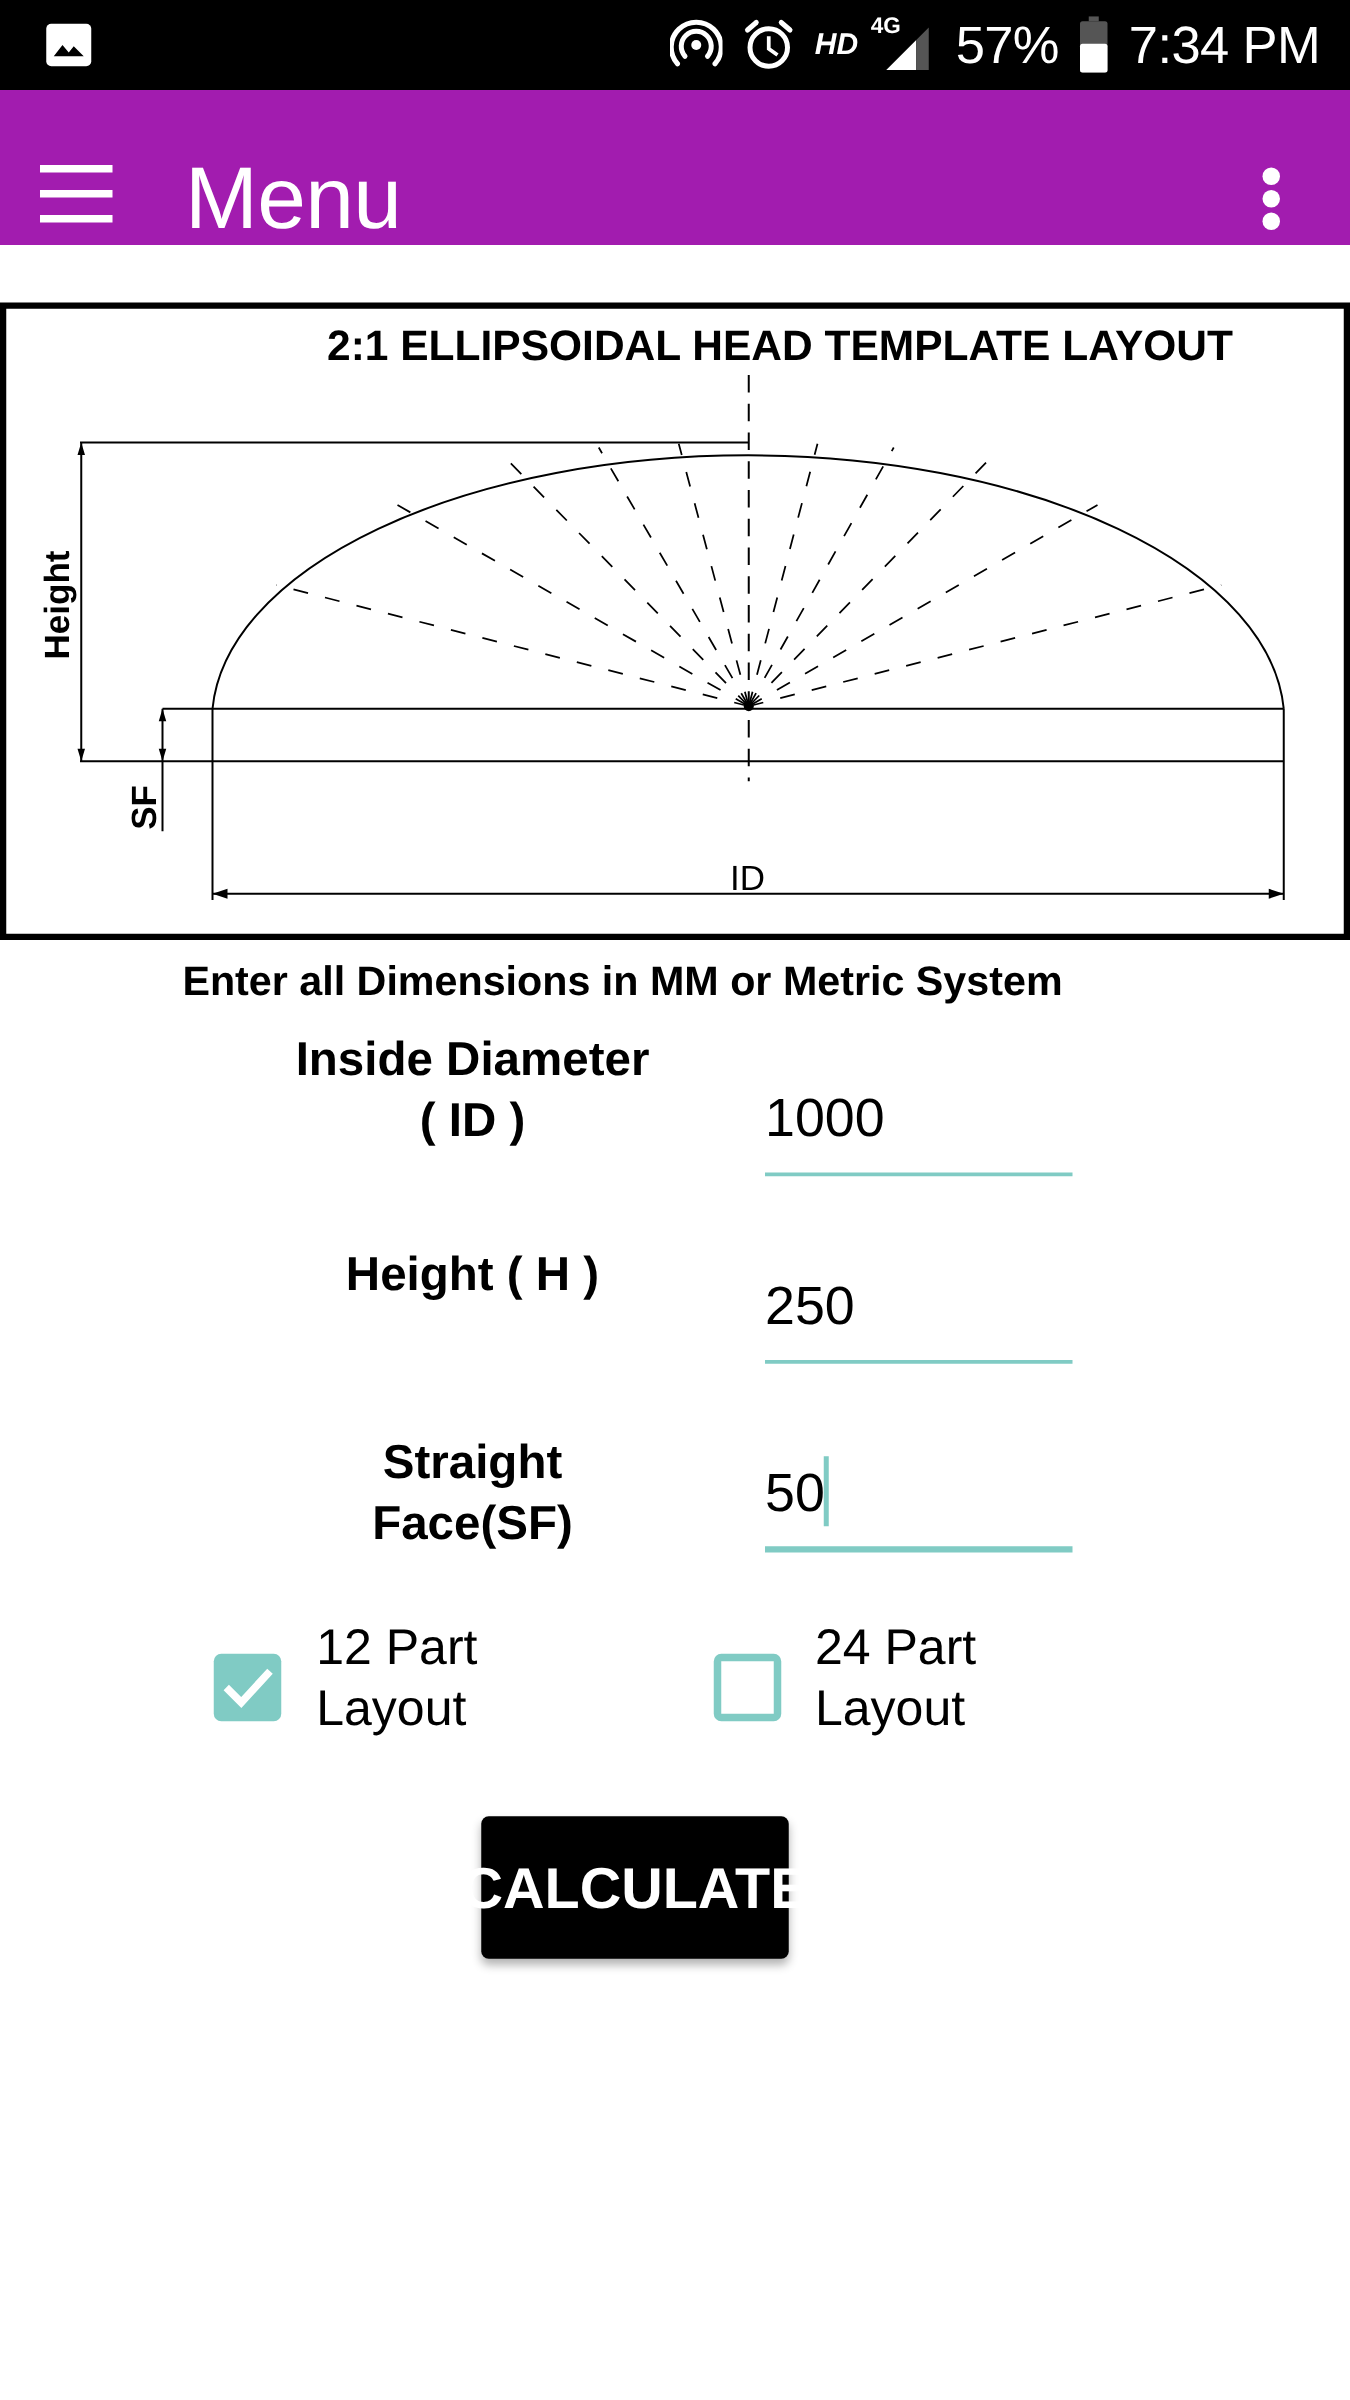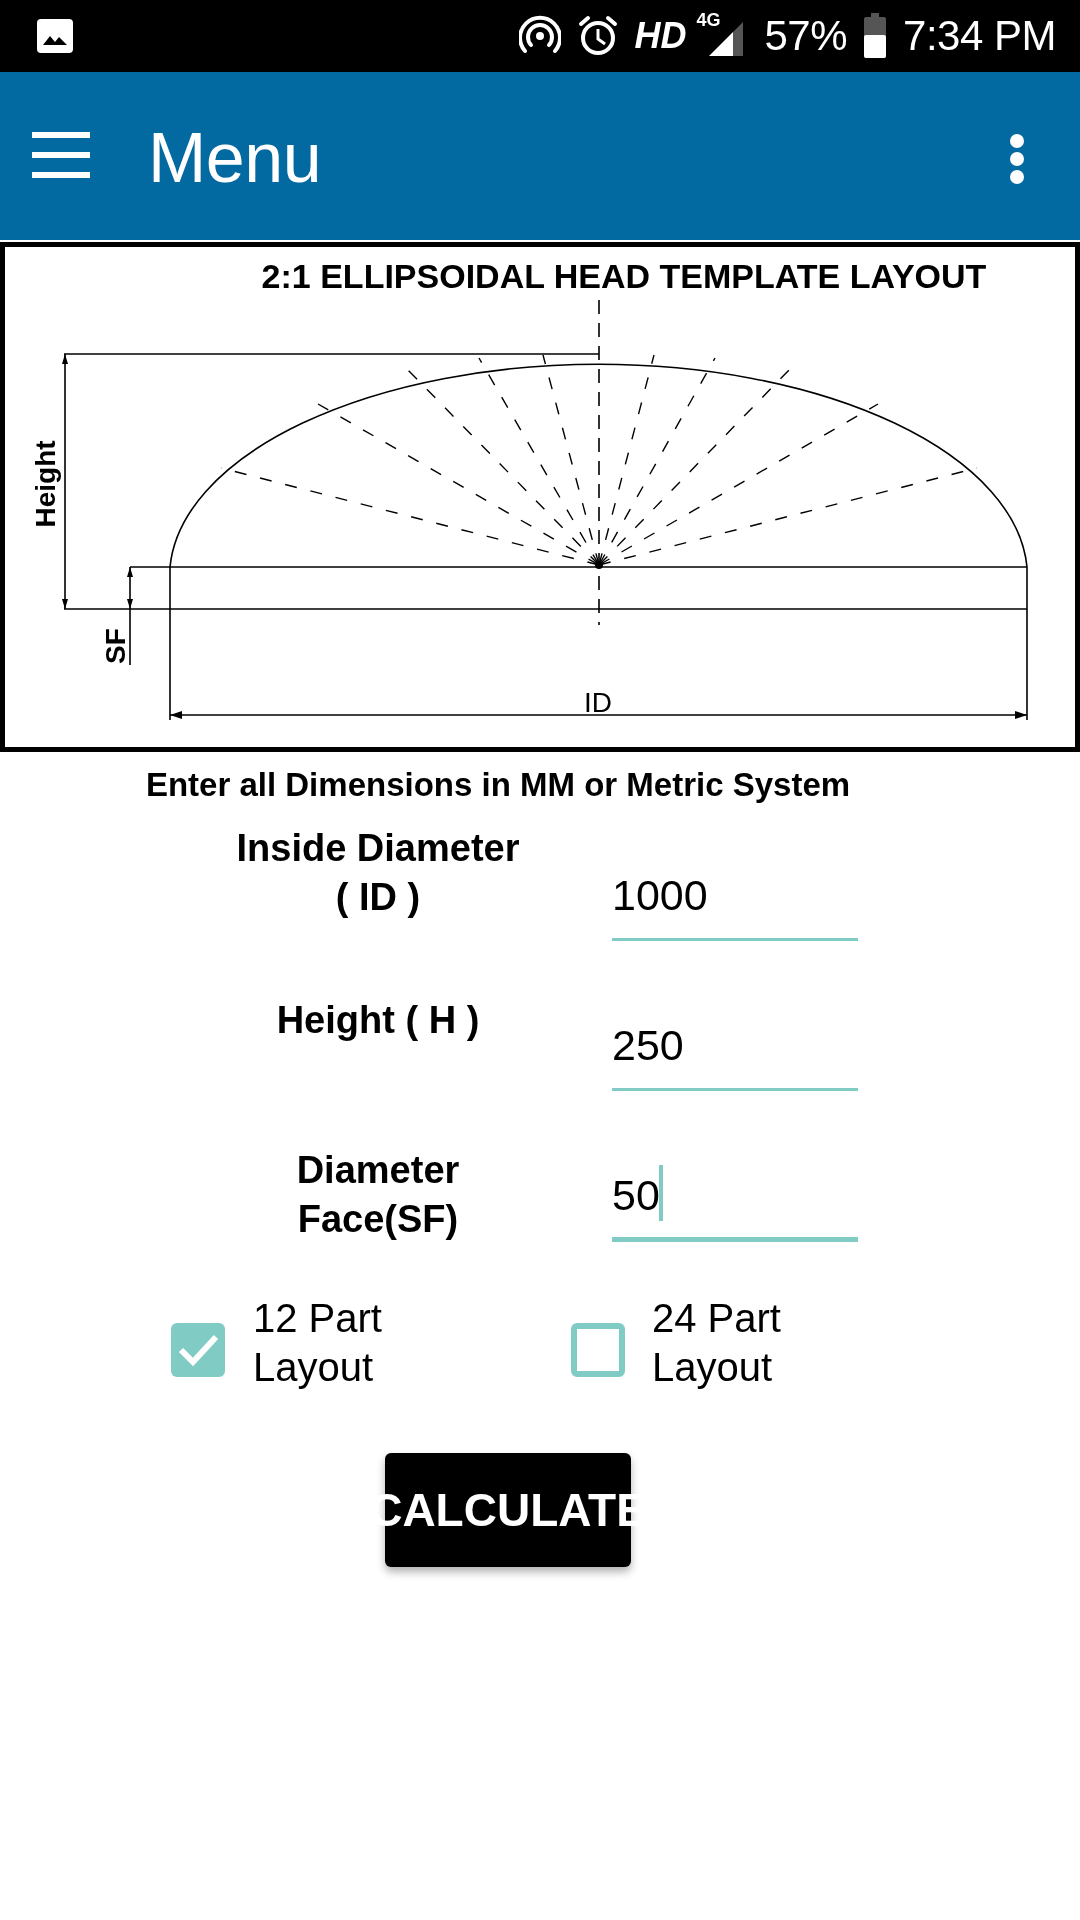--- a/index.html
+++ b/index.html
@@ -5,26 +5,26 @@
     * { box-sizing: border-box; margin: 0; padding: 0; }
     html, body { width: 1080px; height: 1920px; background: #ffffff; overflow: hidden; }
     body { position: relative; font-family: "Liberation Sans", "DejaVu Sans", sans-serif; color: #000; }
 
     
     .status-bar { position: absolute; left: 0; top: 0; width: 1080px; height: 72px; background: #000; color: #fff; }
     .status-bar .gallery-icon { position: absolute; left: 36px; top: 18px; width: 38px; height: 36px; }
     .status-right { position: absolute; right: 24px; top: 0; height: 72px; display: flex; align-items: center; gap: 16px; }
     .status-right .sb-icon { height: 44px; display: flex; align-items: center; }
     .status-text { font-size: 42px; color: #fff; letter-spacing: -0.5px; }
-    .hd-text { font-size: 36px; font-style: italic; font-weight: bold; color: #fff; }
+    .hd-text { font-size: 24px; font-style: italic; font-weight: bold; color: #fff; }
     .net-wrap { position: relative; width: 46px; height: 44px; }
     .net-wrap .net-label { position: absolute; left: -6px; top: -4px; font-size: 18px; font-weight: bold; color: #fff; }
 
     
-    .app-bar { position: absolute; left: 0; top: 72px; width: 1080px; height: 168px; background: #0369a1; }
+    .app-bar { position: absolute; left: 0; top: 72px; width: 1080px; height: 124px; background: #a21caf; }
     .app-bar .hamburger { position: absolute; left: 32px; top: 60px; width: 58px; height: 46px; cursor: pointer; }
     .app-bar .hamburger span { position: absolute; left: 0; width: 58px; height: 6px; background: #fff; }
     .app-bar .title { position: absolute; left: 148px; top: 46px; font-size: 70px; color: #fff; font-weight: 500; letter-spacing: -0.5px; }
     .app-bar .overflow { position: absolute; left: 1000px; top: 54px; width: 36px; height: 64px; cursor: pointer; }
     .app-bar .overflow span { position: absolute; left: 10px; width: 14px; height: 14px; border-radius: 50%; background: #fff; }
 
     
     .diagram-frame { position: absolute; left: 0; top: 242px; width: 1080px; height: 510px; border: 5px solid #000; background: #fff; }
     .diagram-frame svg { position: absolute; left: -5px; top: -5px; }
 
@@ -153,21 +153,21 @@
 <input class="field-input" style="top: 865px;" type="text" value="1000">
 <div class="underline" style="top:938px;"></div>
 
 <div class="field-label" style="top:996px;">
   <div>Height ( H )</div>
 </div>
 <input class="field-input" style="top: 1015px;" type="text" value="250">
 <div class="underline" style="top:1088px;"></div>
 
 <div class="field-label" style="top:1146px;">
-  <div>Diameter</div>
+  <div>Straight</div>
   <div>Face(SF)</div>
 </div>
 <input class="field-input" style="top: 1165px;" type="text" value="50">
 <div class="caret" style="left:659px; top:1165px;"></div>
 <div class="underline focused" style="top:1237px;"></div>
 
 <div class="checkbox checked" style="left:171px; top:1323px;">
   <svg width="54" height="54" viewBox="0 0 54 54">
     <path d="M10 27 L22 39 L45 14" stroke="#fff" stroke-width="6" fill="none"></path>
   </svg>

